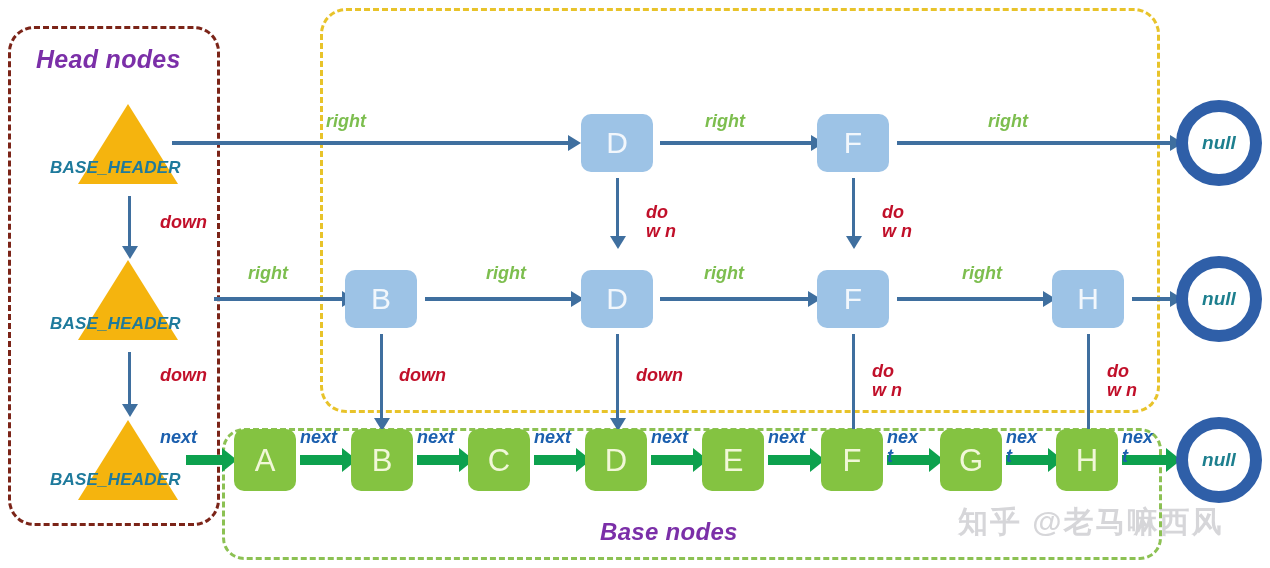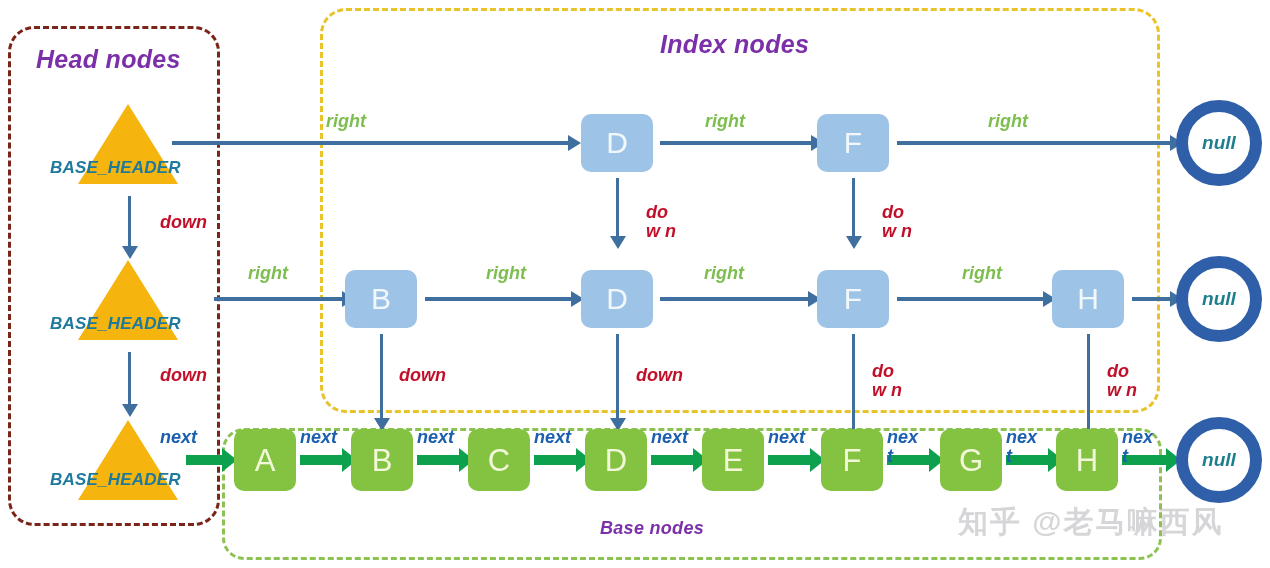--- a/index.html
+++ b/index.html
@@ -9,21 +9,21 @@
 
   
   .group-box{box-sizing:border-box;border-style:dashed;background:transparent;}
   #box-head{left:8px;  top:26px;  width:212px; height:500px; border:3px dashed #7b2418; border-radius:26px;}
   #box-index{left:320px;top:8px;   width:840px; height:405px; border:3px dashed #e8c32a; border-radius:26px;}
   #box-base{left:222px;top:428px;  width:940px; height:132px; border:3px dashed #8cc153; border-radius:22px;}
 
   .group-title{color:#7b2fa8;font-style:italic;font-weight:bold;white-space:nowrap;letter-spacing:.3px;}
   #title-head{left:36px; top:45px;  font-size:25px;}
   #title-index{left:660px;top:30px; font-size:25px;}
-  #title-base{left:600px;top:518px; font-size:18px;}
+  #title-base{left:600px;top:518px; font-size:24px;}
 
   
   .tri{width:0;height:0;border-left:50px solid transparent;border-right:50px solid transparent;border-bottom:80px solid #f5b40e;}
   .hdr-label{color:#1e7a9c;font-style:italic;font-weight:bold;font-size:17px;white-space:nowrap;letter-spacing:.2px;}
 
   
   .inode{width:72px;height:58px;border-radius:10px;background:#9dc3e6;
          display:flex;align-items:center;justify-content:center;
          color:#f2f7fc;font-size:30px;font-weight:normal;line-height:1;}
 
@@ -65,21 +65,20 @@
 </head>
 <body>
 
 <div id="stage">
 
   <div class="group-box" id="box-head"></div>
   <div class="group-box" id="box-index"></div>
   <div class="group-box" id="box-base"></div>
 
   <div class="group-title" id="title-head">Head nodes</div>
-  <div class="group-title" id="title-index">Index nodes</div>
   <div class="group-title" id="title-base">Base nodes</div>
 
   <div class="tri" style="left:78px;top:104px;"></div>
   <div class="hdr-label" style="left:50px;top:158px;">BASE_HEADER</div>
 
   <div class="tri" style="left:78px;top:260px;"></div>
   <div class="hdr-label" style="left:50px;top:314px;">BASE_HEADER</div>
 
   <div class="tri" style="left:78px;top:420px;"></div>
   <div class="hdr-label" style="left:50px;top:470px;">BASE_HEADER</div>

